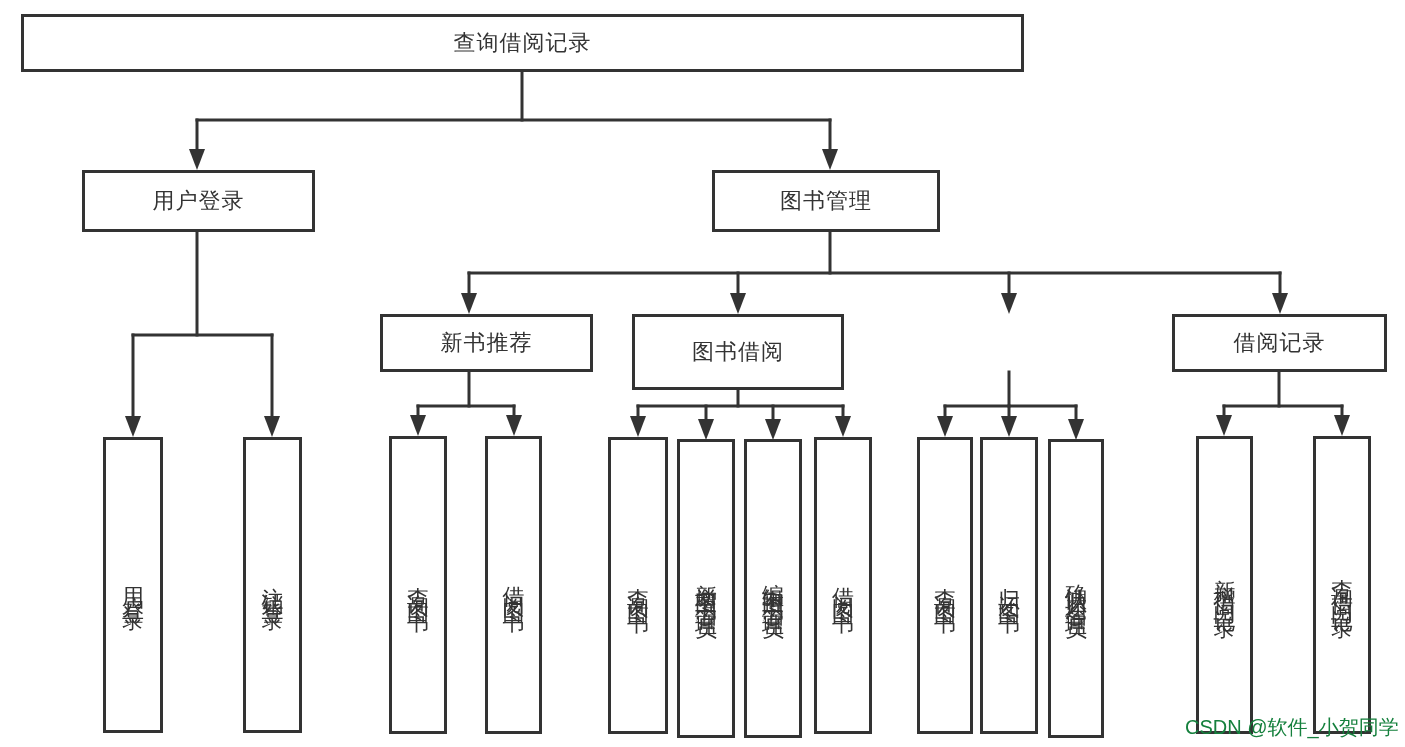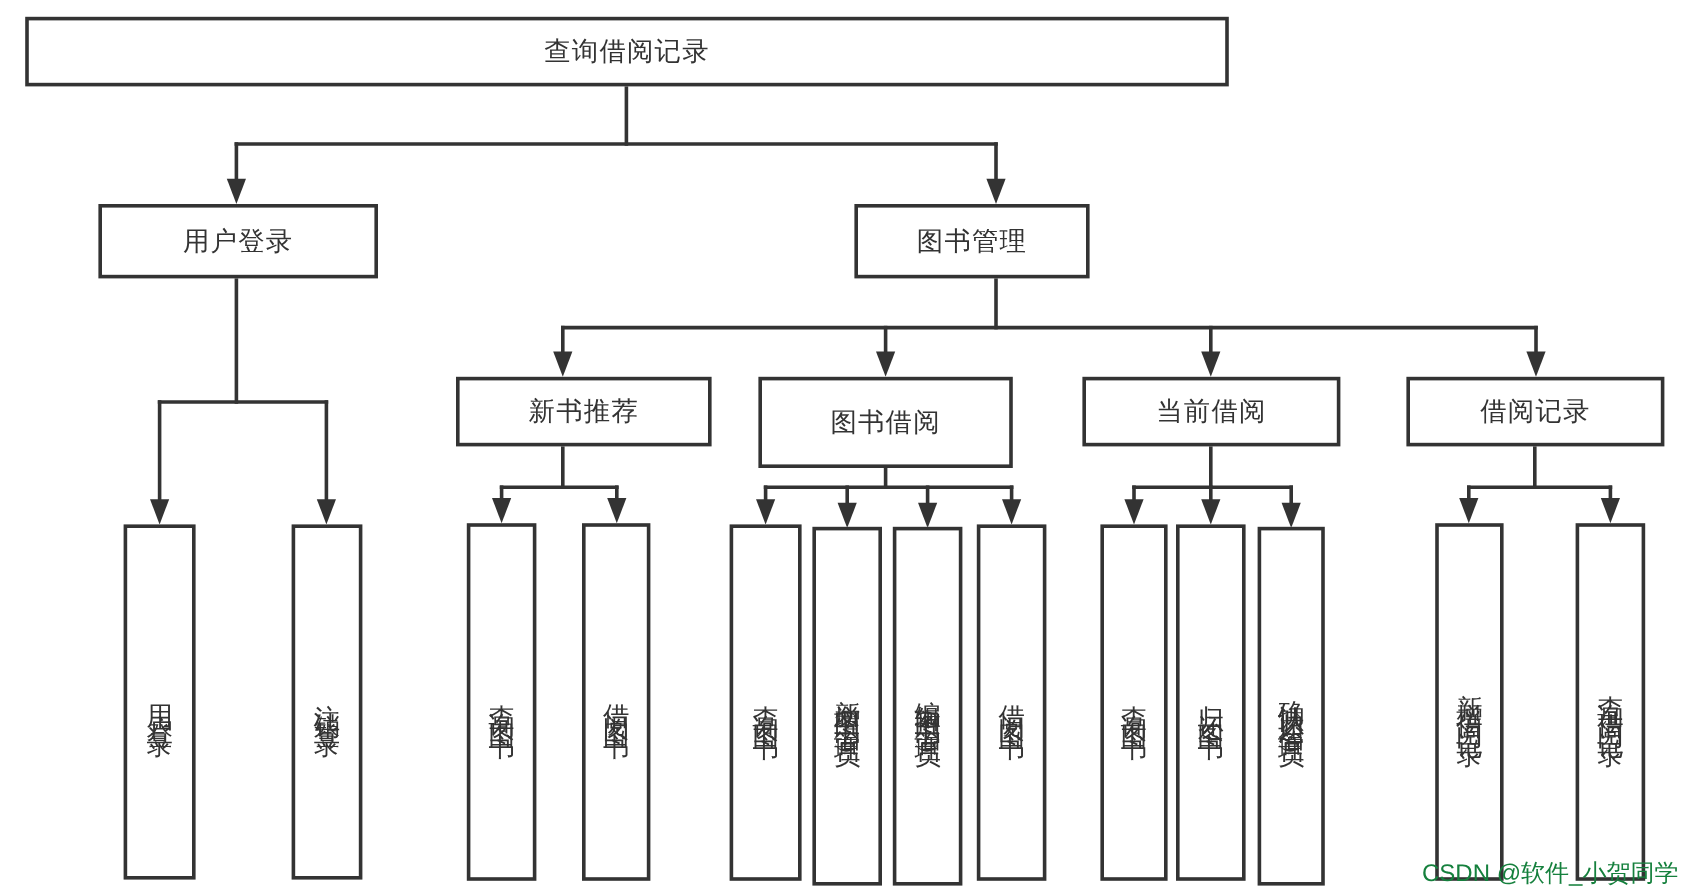--- a/index.html
+++ b/index.html
@@ -119,32 +119,29 @@
     </g>
   </svg>
 
   <div class="hbox" style="left:21px;top:14px;width:1003px;height:58px;">
     <span>查询借阅记录</span>
   </div>
 
   <div class="hbox" style="left:82px;top:170px;width:233px;height:62px;">
     <span>用户登录</span>
   </div>
-  <div class="hbox" style="left:712px;top:170px;width:196px;height:62px;">
+  <div class="hbox" style="left:712px;top:170px;width:228px;height:62px;">
     <span>图书管理</span>
   </div>
 
   <div class="hbox" style="left:380px;top:314px;width:213px;height:58px;">
     <span>新书推荐</span>
   </div>
   <div class="hbox" style="left:632px;top:314px;width:212px;height:76px;">
     <span>图书借阅</span>
-  </div>
-  <div class="hbox" style="left:902px;top:314px;width:215px;height:58px;">
-    <span>当前借阅</span>
   </div>
   <div class="hbox" style="left:1172px;top:314px;width:215px;height:58px;">
     <span>借阅记录</span>
   </div>
 
   <div class="vbox" style="left:103px;top:437px;width:60px;height:296px;">
     <span class="vtext">用户登录</span>
   </div>
   <div class="vbox" style="left:243px;top:437px;width:59px;height:296px;">
     <span class="vtext">注销登录</span>

